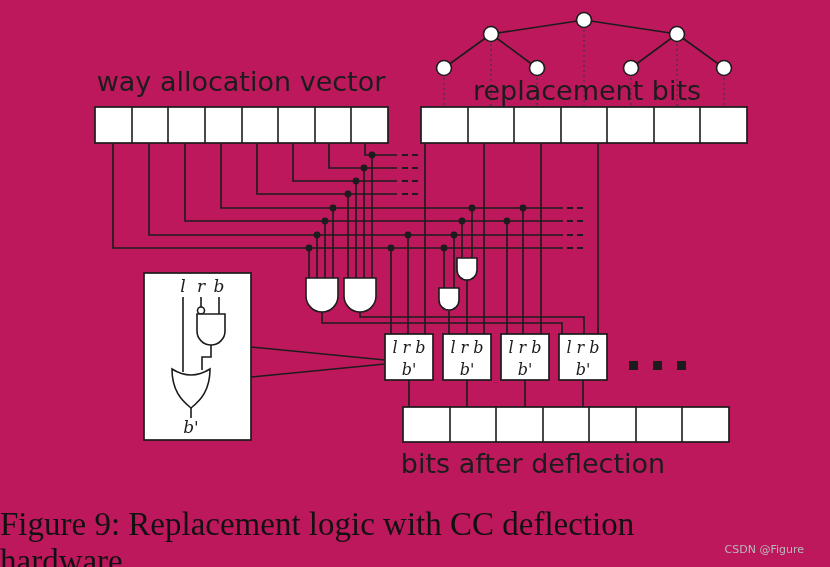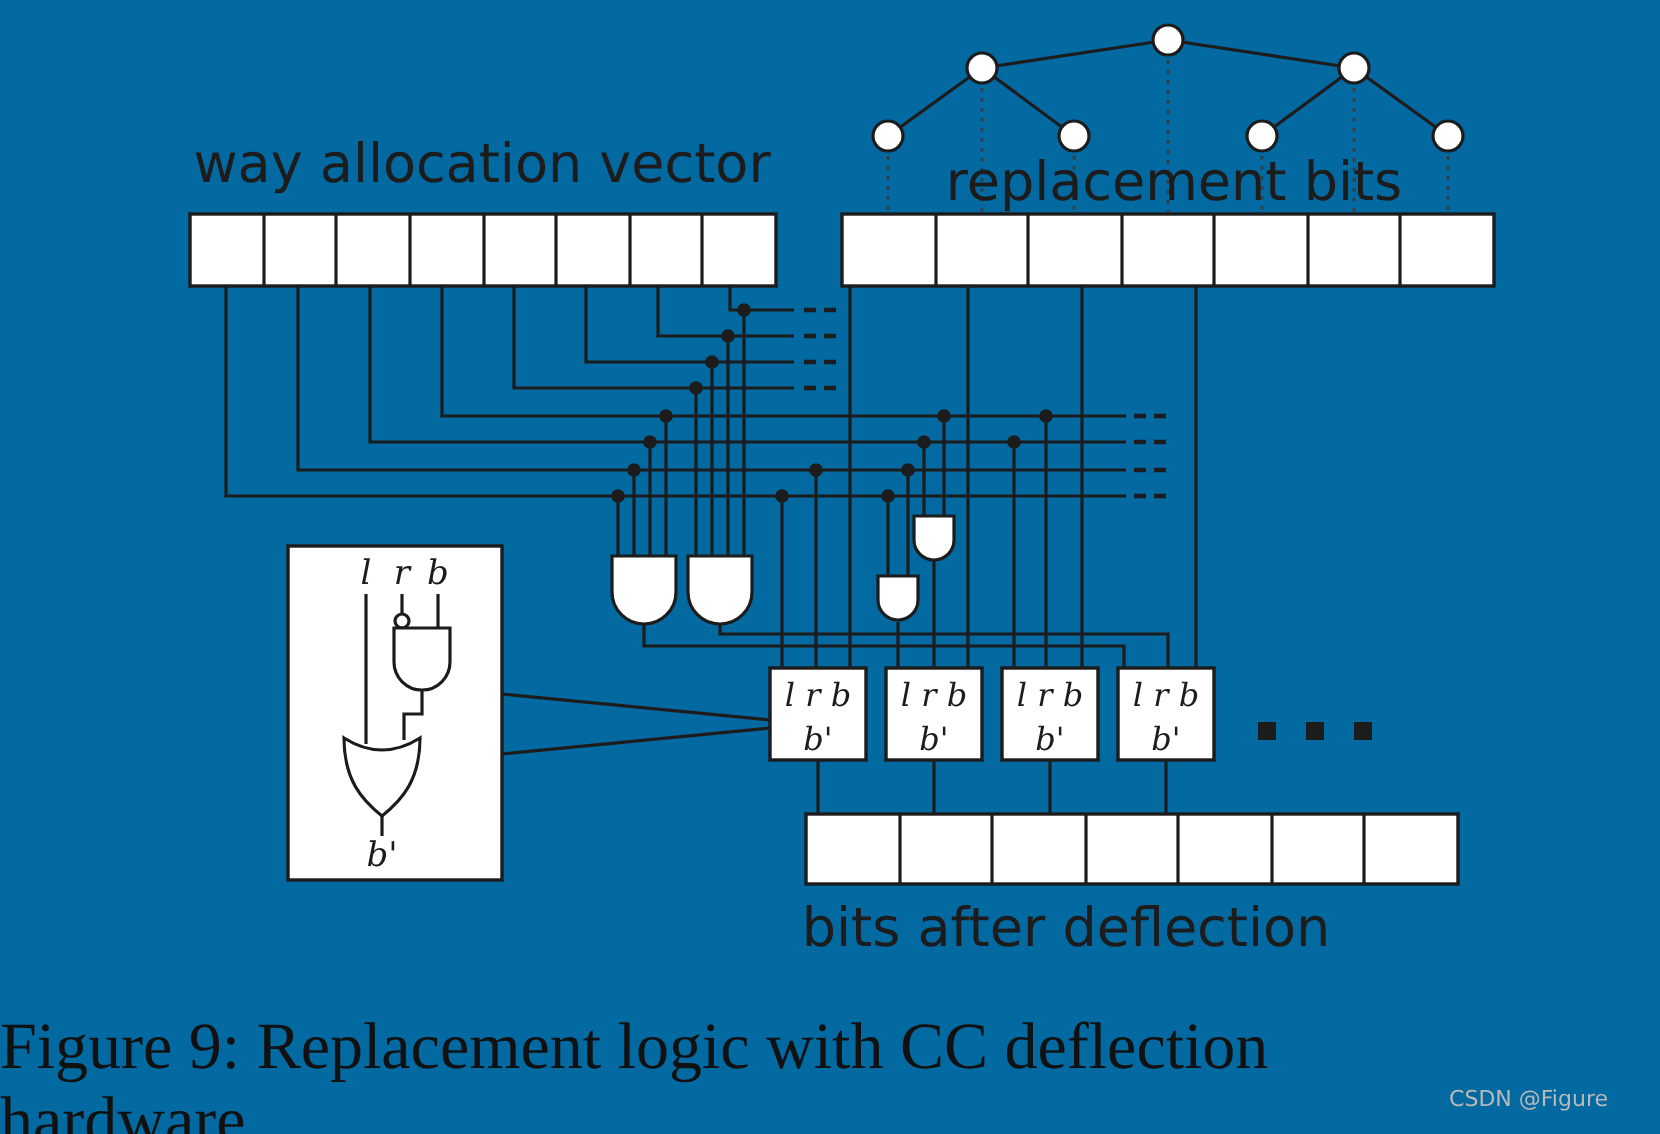--- a/index.html
+++ b/index.html
@@ -1,16 +1,16 @@
 <!DOCTYPE html>
 <html><head>
 <meta charset="utf-8">
 <style>
   html,body{margin:0;padding:0;background:#fff;}
-  .stage{position:relative;width:830px;height:567px;background:#0369a1;overflow:hidden;
+  .stage{position:relative;width:830px;height:567px;background:#be185d;overflow:hidden;
          font-family:"DejaVu Sans",sans-serif;}
   svg{position:absolute;left:0;top:0;}
   .lbl{font-family:"DejaVu Sans",sans-serif;font-size:27px;fill:#1c1c1c;}
   .math{font-family:"DejaVu Serif",serif;font-style:italic;font-size:17px;fill:#1c1c1c;}
   .boxlbl{font-family:"DejaVu Serif",serif;font-style:italic;font-size:16px;fill:#1c1c1c;}
   .wire{stroke:#1c1c1c;stroke-width:1.6;fill:none;}
   .thick{stroke-width:2.2;}
   .reg{fill:#fff;stroke:#1c1c1c;stroke-width:1.7;}
   .gate{fill:#fff;stroke:#1c1c1c;stroke-width:1.6;}
   .dot{fill:#1c1c1c;stroke:none;}

